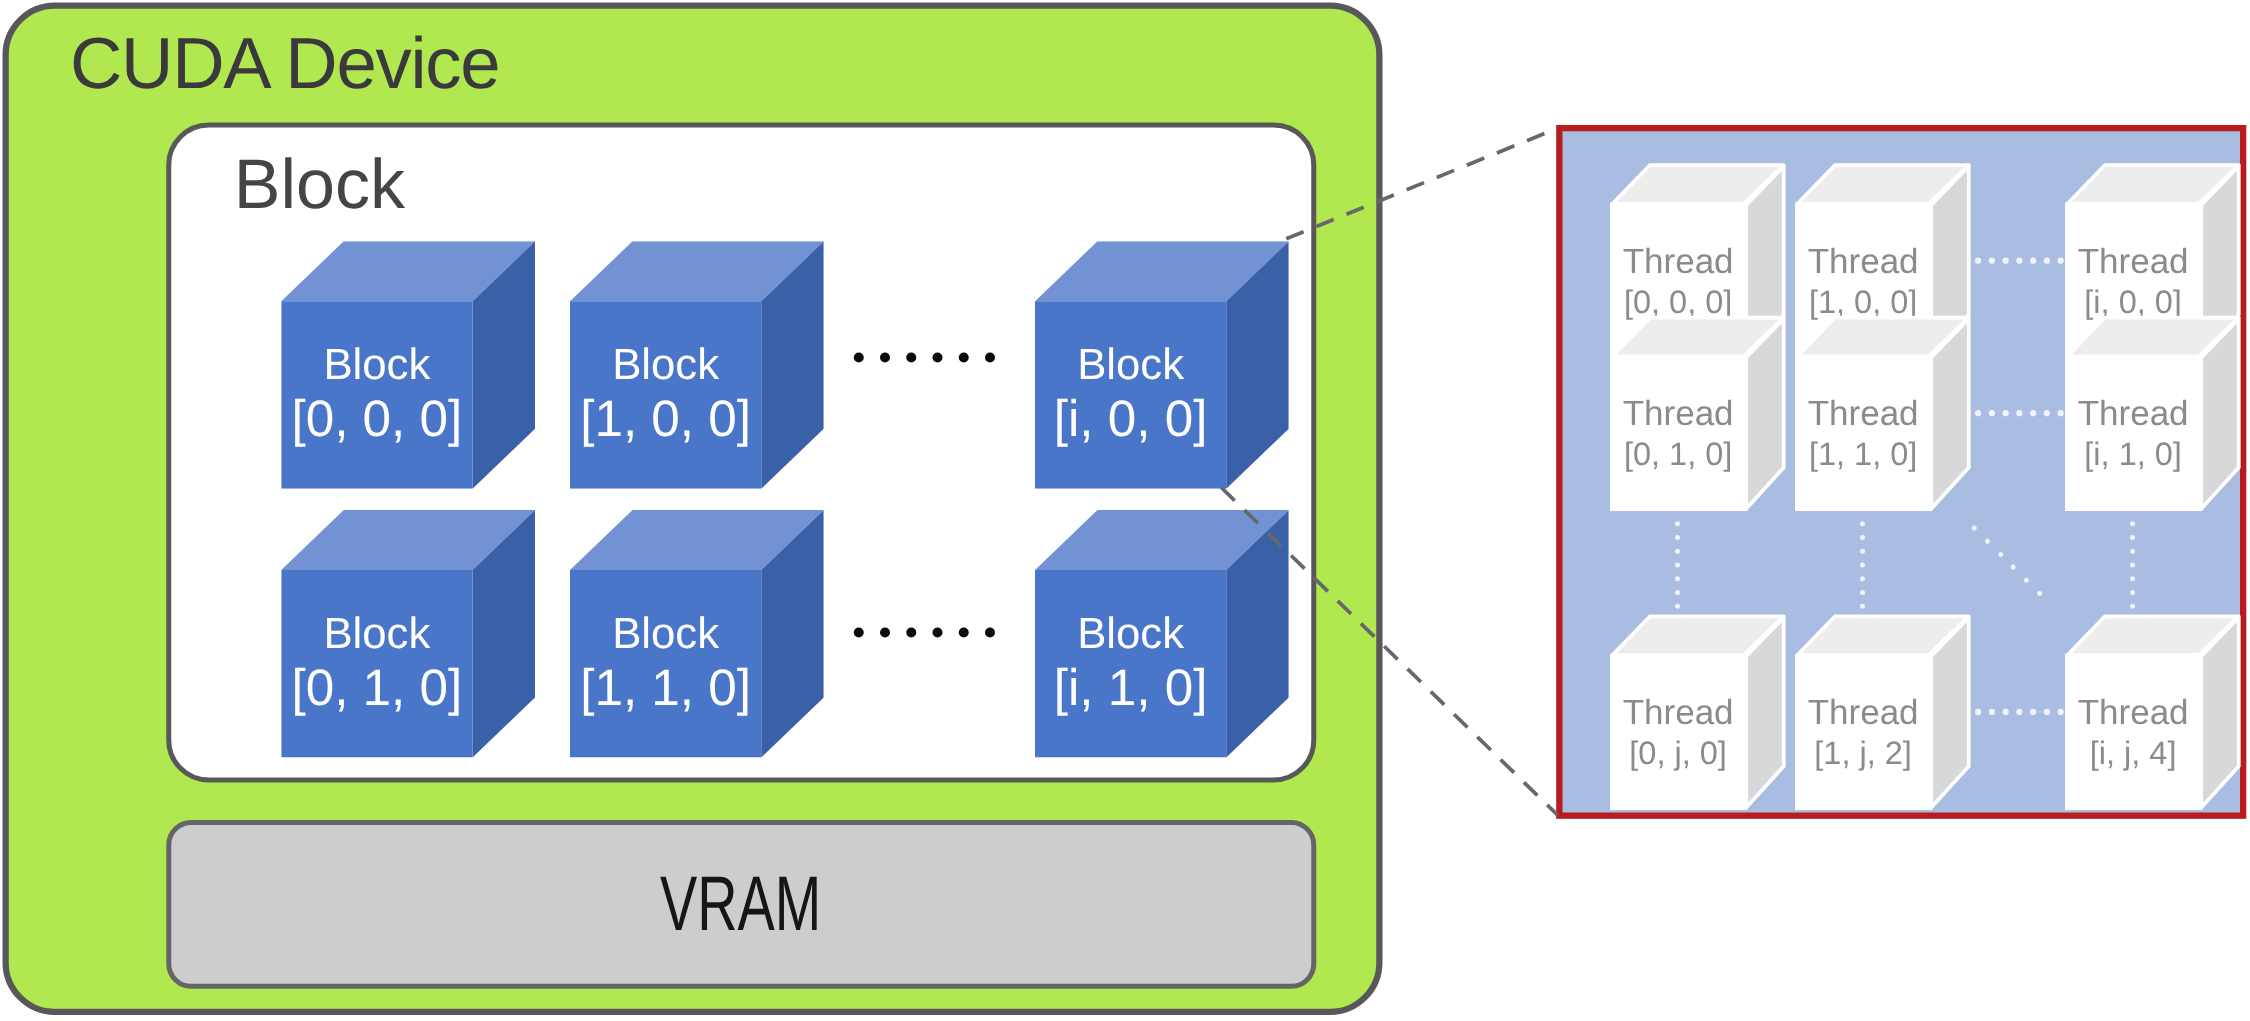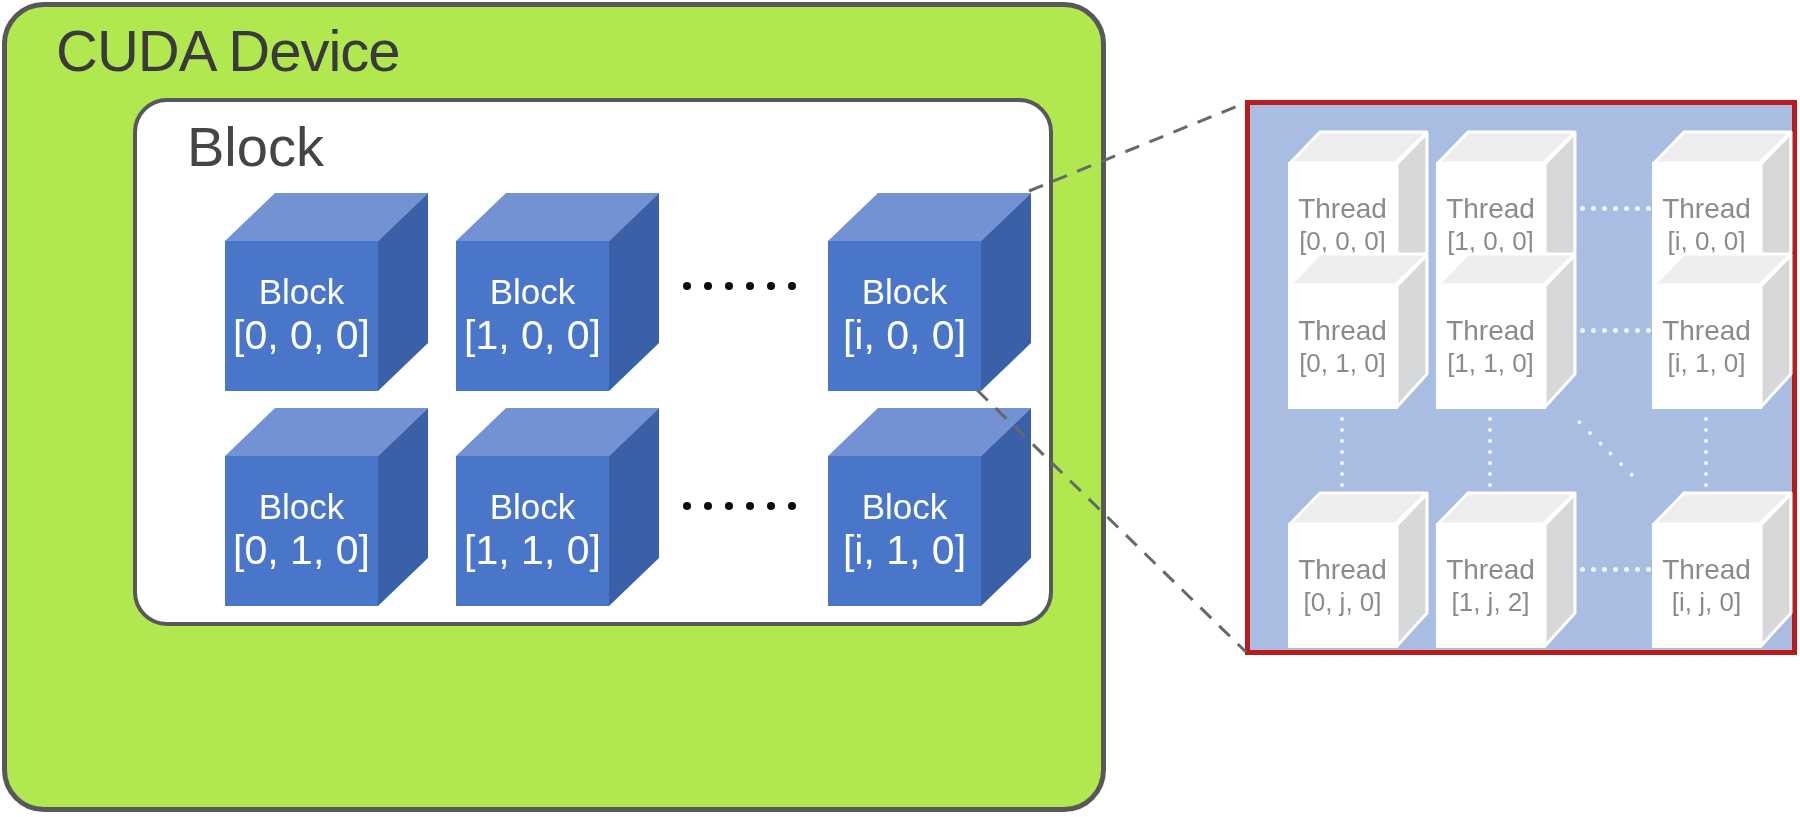--- a/index.html
+++ b/index.html
@@ -200,20 +200,23 @@
       <div class="dots-row black-dots black-dots-2">
         <div class="dot"></div>
           <div class="dot"></div>
           <div class="dot"></div>
           <div class="dot"></div>
           <div class="dot"></div>
           <div class="dot"></div>
       </div>
     </div>
 
+    <div class="vram-box">
+      <div class="vram-label">VRAM</div>
+    </div>
   </div>
 
   <div class="thread-panel">
 
     <div class="cube thread-cube pos-t00">
       <svg width="141" height="157" viewBox="0 0 141 157">
           <use href="#thread-cube-shape"></use>
         </svg>
       <div class="cube-text">
         <div class="cube-line1">Thread</div>
@@ -284,21 +287,21 @@
         <div class="cube-line1">Thread</div>
         <div class="cube-line2">[1, j, 2]</div>
       </div>
     </div>
     <div class="cube thread-cube pos-tij">
       <svg width="141" height="157" viewBox="0 0 141 157">
           <use href="#thread-cube-shape"></use>
         </svg>
       <div class="cube-text">
         <div class="cube-line1">Thread</div>
-        <div class="cube-line2">[i, j, 0]</div>
+        <div class="cube-line2">[i, j, 4]</div>
       </div>
     </div>
 
     <div class="dots-row white-dots" style="left:330px; top:101px;">
       <div class="dot"></div>
         <div class="dot"></div>
         <div class="dot"></div>
         <div class="dot"></div>
         <div class="dot"></div>
         <div class="dot"></div>

